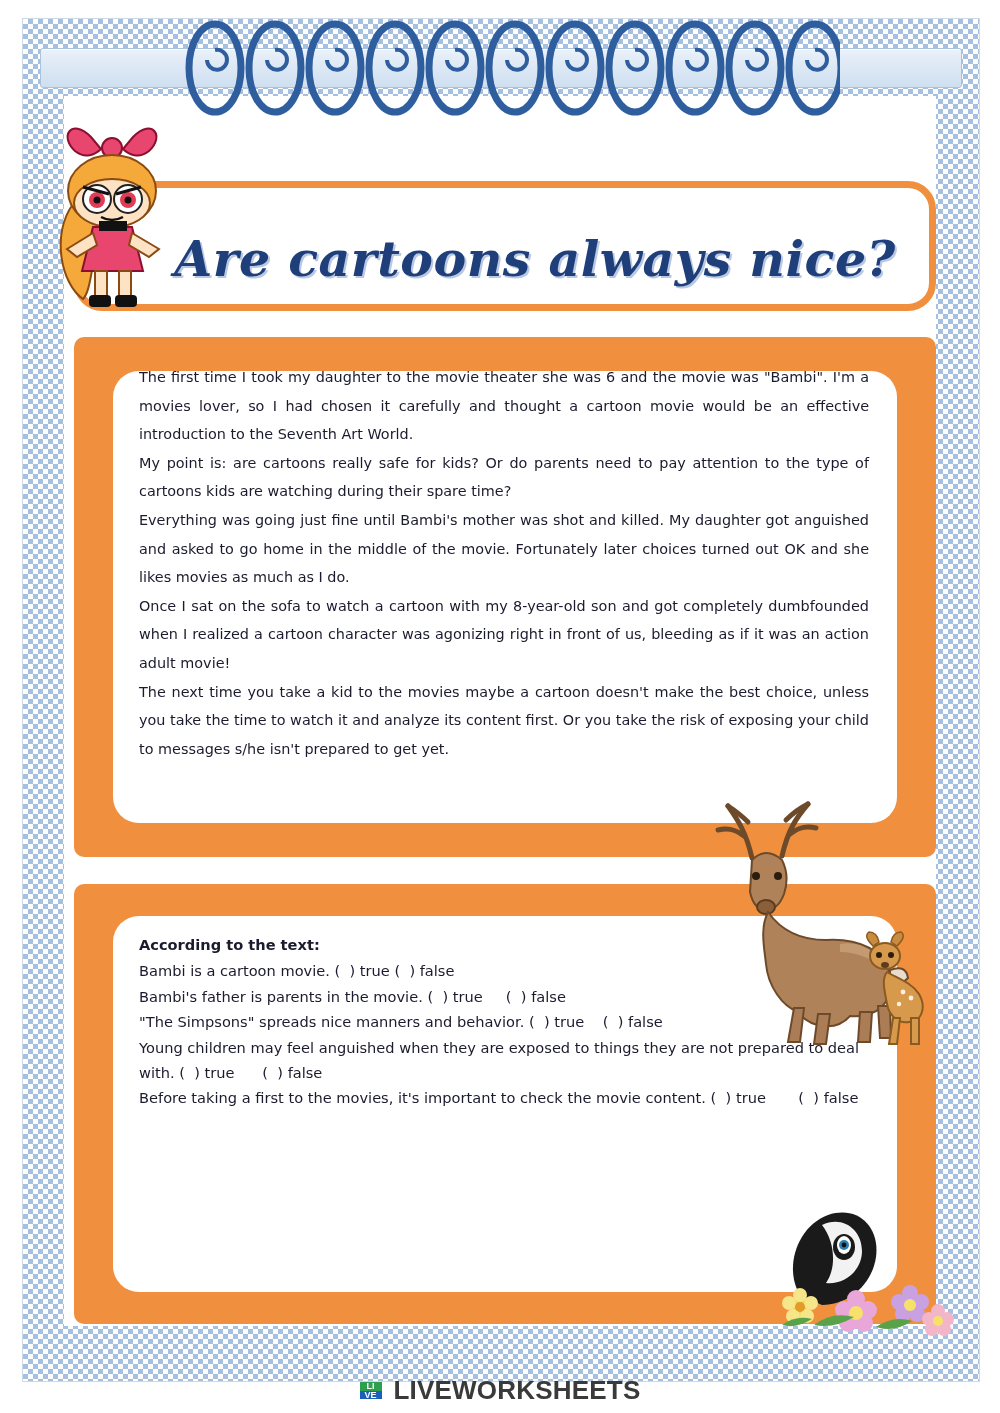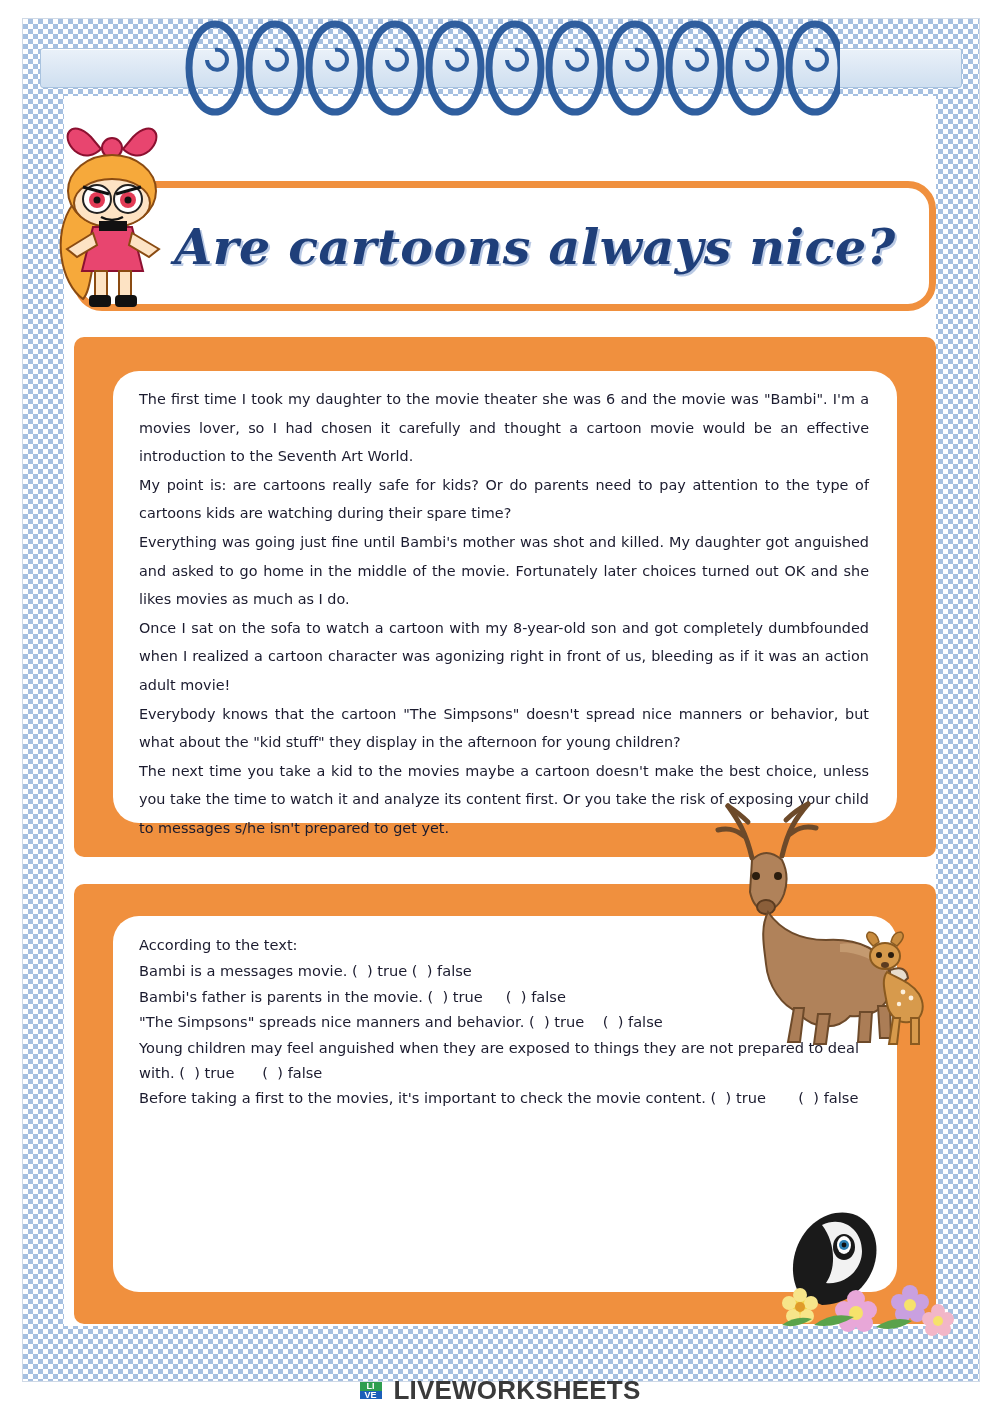--- a/index.html
+++ b/index.html
@@ -64,21 +64,21 @@
     position: absolute;
     left: 74px; top: 181px;
     width: 862px; height: 130px;
     background: #ffffff;
     border: 7px solid #f0903e;
     border-radius: 28px;
     box-sizing: border-box;
   }
   .title-text {
     position: absolute;
-    left: 150px; top: 202px;
+    left: 150px; top: 214px;
     width: 770px; height: 90px;
     display: flex;
     align-items: center;
     justify-content: center;
     font-family: "DejaVu Serif", serif;
     font-style: italic;
     font-weight: bold;
     font-size: 49px;
     color: #1f3f7a;
     letter-spacing: .5px;
@@ -95,21 +95,21 @@
   .panel-inner {
     position: absolute;
     background: #ffffff;
     border-radius: 26px;
   }
   #text-panel { left: 74px; top: 337px; width: 862px; height: 520px; }
   #text-panel-inner { left: 113px; top: 371px; width: 784px; height: 452px; }
 
   .reading-text {
     position: absolute;
-    left: 139px; top: 385px;
+    left: 139px; top: 363px;
     width: 730px;
     font-family: "DejaVu Sans", sans-serif;
     font-size: 14.4px;
     line-height: 28.6px;
     color: #1b1b2e;
     text-align: justify;
   }
   .reading-text p { margin: 0; }
 
   
@@ -119,21 +119,21 @@
   .q-area {
     position: absolute;
     left: 139px; top: 932px;
     width: 740px;
     font-family: "DejaVu Sans", sans-serif;
     font-size: 14.6px;
     line-height: 25.4px;
     color: #1b1b2e;
   }
   .q-head {
-    font-weight: normal;
+    font-weight: bold;
     margin-bottom: 1px;
   }
   .q-line { white-space: pre-wrap; }
 
   
   .footer {
     position: absolute;
     left: 0; top: 1368px;
     width: 1000px; height: 45px;
     display: flex;
@@ -247,29 +247,28 @@
     <rect x="82" y="196" width="22" height="12" rx="4" fill="#111"></rect>
   </svg>
 
   <div class="panel" id="text-panel"></div>
   <div class="panel-inner" id="text-panel-inner"></div>
   <div class="reading-text">
     <p>The first time I took my daughter to the movie theater she was 6 and the movie was "Bambi". I'm a movies lover, so I had chosen it carefully and thought a cartoon movie would be an effective introduction to the Seventh Art World.</p>
     <p>My point is: are cartoons really safe for kids? Or do parents need to pay attention to the type of cartoons kids are watching during their spare time?</p>
     <p>Everything was going just fine until Bambi's mother was shot and killed. My daughter got anguished and asked to go home in the middle of the movie. Fortunately later choices turned out OK and she likes movies as much as I do.</p>
     <p>Once I sat on the sofa to watch a cartoon with my 8-year-old son and got completely dumbfounded when I realized a cartoon character was agonizing right in front of us, bleeding as if it was an action adult movie!</p>
-    <p>Everybody knows that the cartoon "The Simpsons" doesn't spread nice manners or behavior, but what about the "kid stuff" they display in the afternoon for young children?</p>
     <p>The next time you take a kid to the movies maybe a cartoon doesn't make the best choice, unless you take the time to watch it and analyze its content first. Or you take the risk of exposing your child to messages s/he isn't prepared to get yet.</p>
   </div>
 
   <div class="panel" id="q-panel"></div>
   <div class="panel-inner" id="q-panel-inner"></div>
   <div class="q-area">
     <div class="q-head">According to the text:</div>
-    <div class="q-line">Bambi is a messages movie. (  ) true (  ) false</div>
+    <div class="q-line">Bambi is a cartoon movie. (  ) true (  ) false</div>
     <div class="q-line">Bambi's father is parents in the movie. (  ) true     (  ) false</div>
     <div class="q-line">"The Simpsons" spreads nice manners and behavior. (  ) true    (  ) false</div>
     <div class="q-line">Young children may feel anguished when they are exposed to things they are not prepared to deal with. (  ) true      (  ) false</div>
     <div class="q-line">Before taking a first to the movies, it's important to check the movie content. (  ) true       (  ) false</div>
   </div>
 
   <svg class="deco" id="deer" viewBox="0 0 235 270">
 
     <g stroke="#6d4a2a" stroke-width="5" fill="none" stroke-linecap="round">
       <path d="M62 78 C56 52 48 40 38 26"></path>

